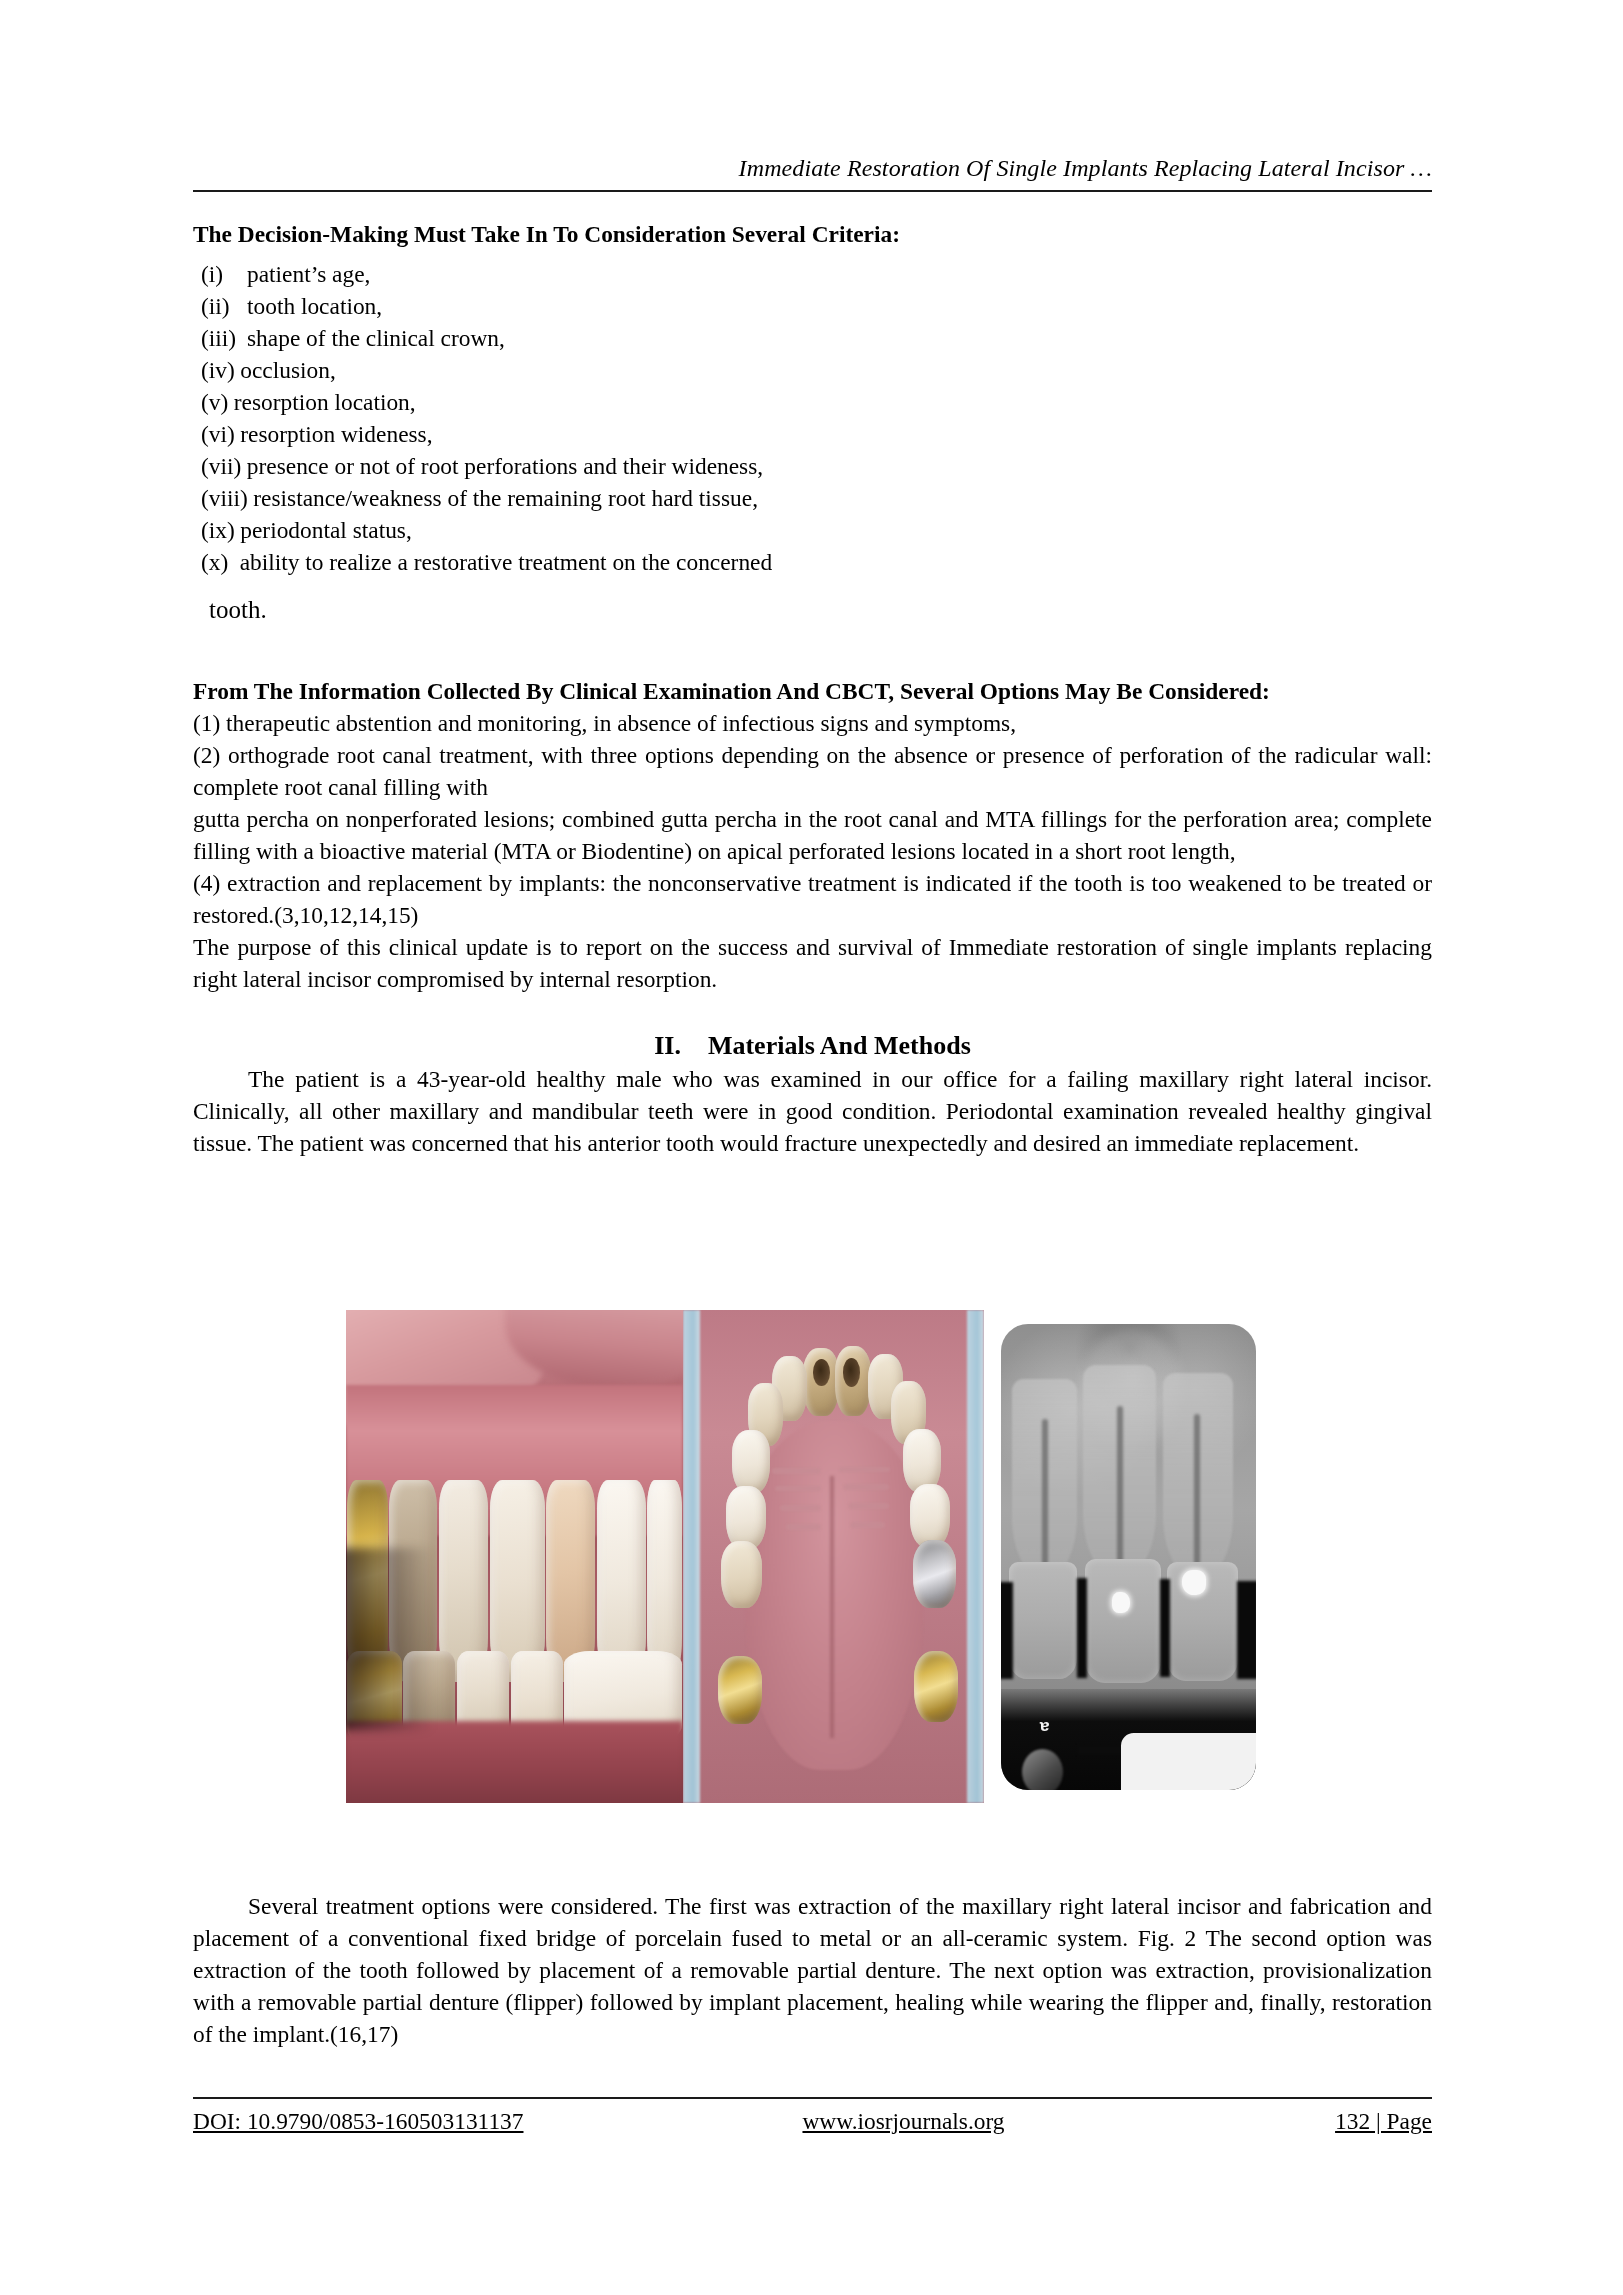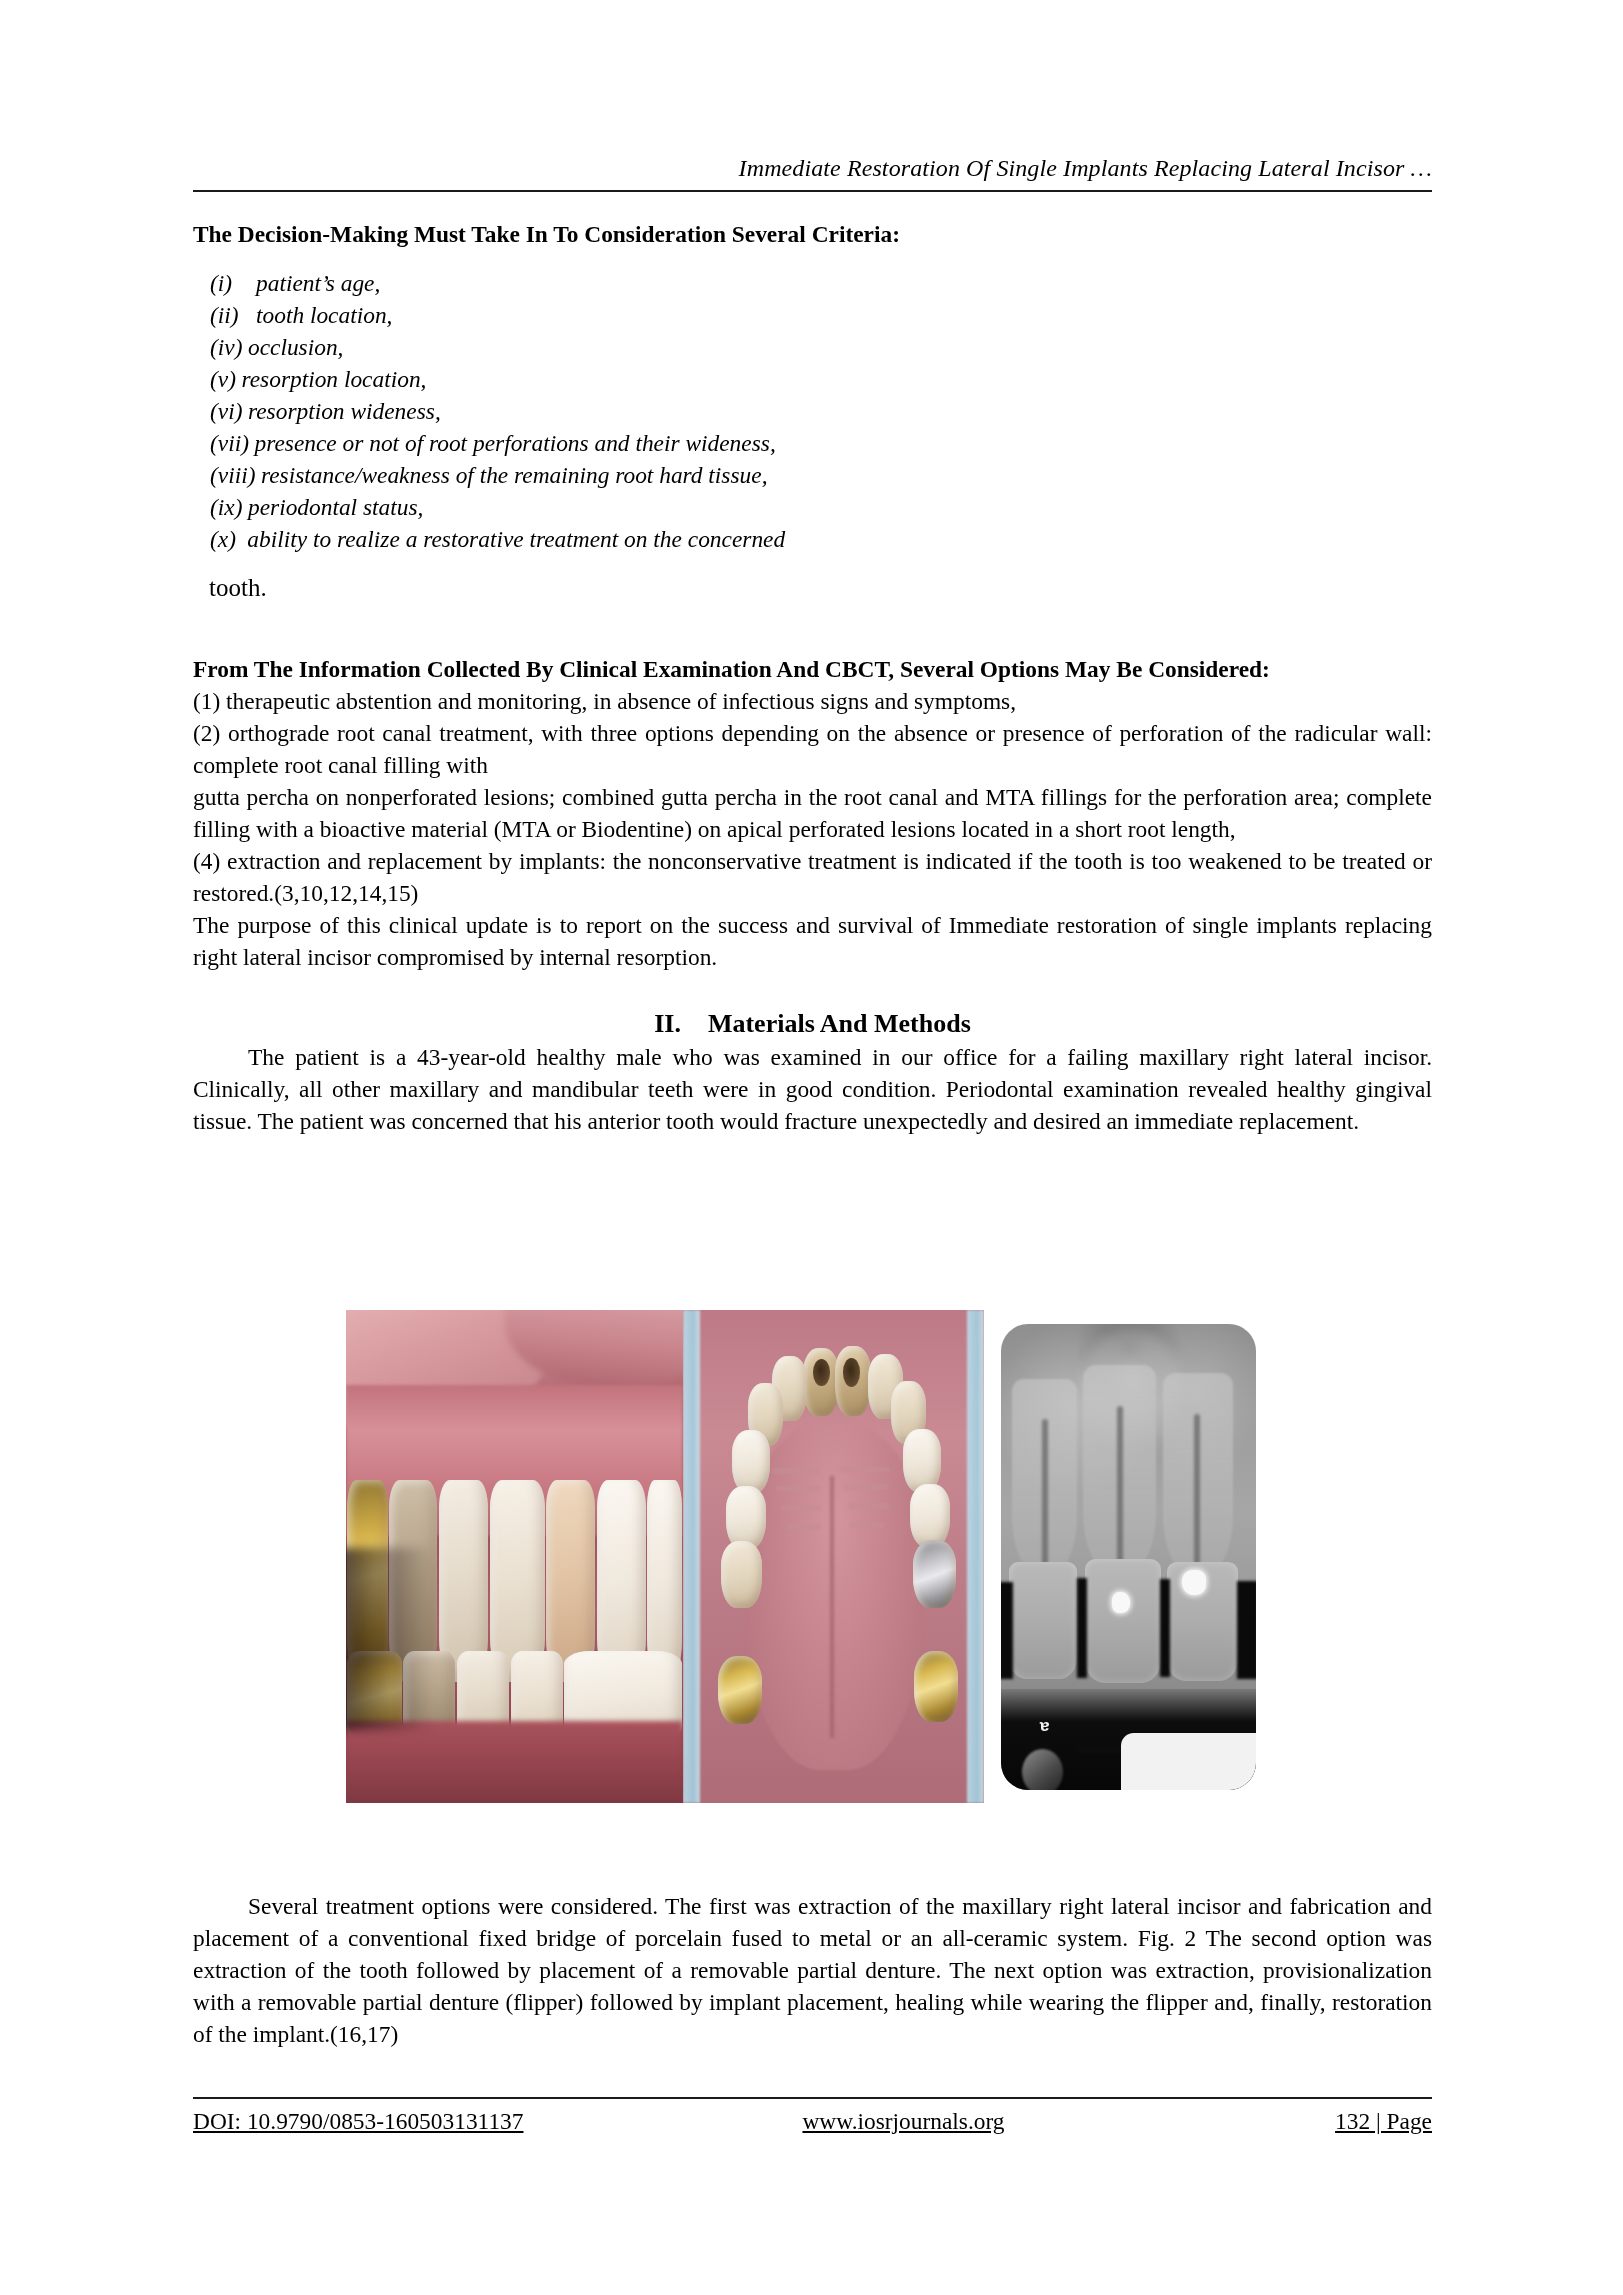--- a/index.html
+++ b/index.html
@@ -58,24 +58,23 @@
     font-size: 23.4px;
     line-height: 32px;
     margin: 0;
   }
   .h-bold.justified {
     text-align: justify;
     text-align-last: left;
   }
 
   .crit-list {
-    margin: 17px;
+    margin: 8px;
     padding: 0;
     list-style: none;
-    font-style: italic;
   }
   .crit-list li {
     font-size: 23.4px;
     line-height: 32px;
     white-space: nowrap;
   }
   .crit-list li .num {
     display: inline-block;
     min-width: 46px;
   }
@@ -404,20 +403,21 @@
   <div class="running-head">Immediate Restoration Of Single Implants Replacing Lateral Incisor …</div>
   <div class="header-rule"></div>
 
   <div class="content">
 
     <div class="h-bold">The Decision-Making Must Take In To Consideration Several Criteria:</div>
 
     <ul class="crit-list">
       <li><span class="num">(i)</span><span>patient’s age,</span></li>
       <li><span class="num">(ii)</span><span>tooth location,</span></li>
+      <li><span class="num">(iii)</span><span>shape of the clinical crown,</span></li>
       <li class="wide"><span class="num">(iv)</span><span>occlusion,</span></li>
       <li class="wide"><span class="num">(v)</span><span>resorption location,</span></li>
       <li class="wide"><span class="num">(vi)</span><span>resorption wideness,</span></li>
       <li class="wide"><span class="num">(vii)</span><span>presence or not of root perforations and their wideness,</span></li>
       <li class="wide"><span class="num">(viii)</span><span>resistance/weakness of the remaining root hard tissue,</span></li>
       <li class="wide"><span class="num">(ix)</span><span>periodontal status,</span></li>
       <li class="wide"><span class="num">(x)</span>&nbsp;<span>ability to realize a restorative treatment on the concerned</span></li>
     </ul>
     <div class="tail-line">tooth.</div>
 

